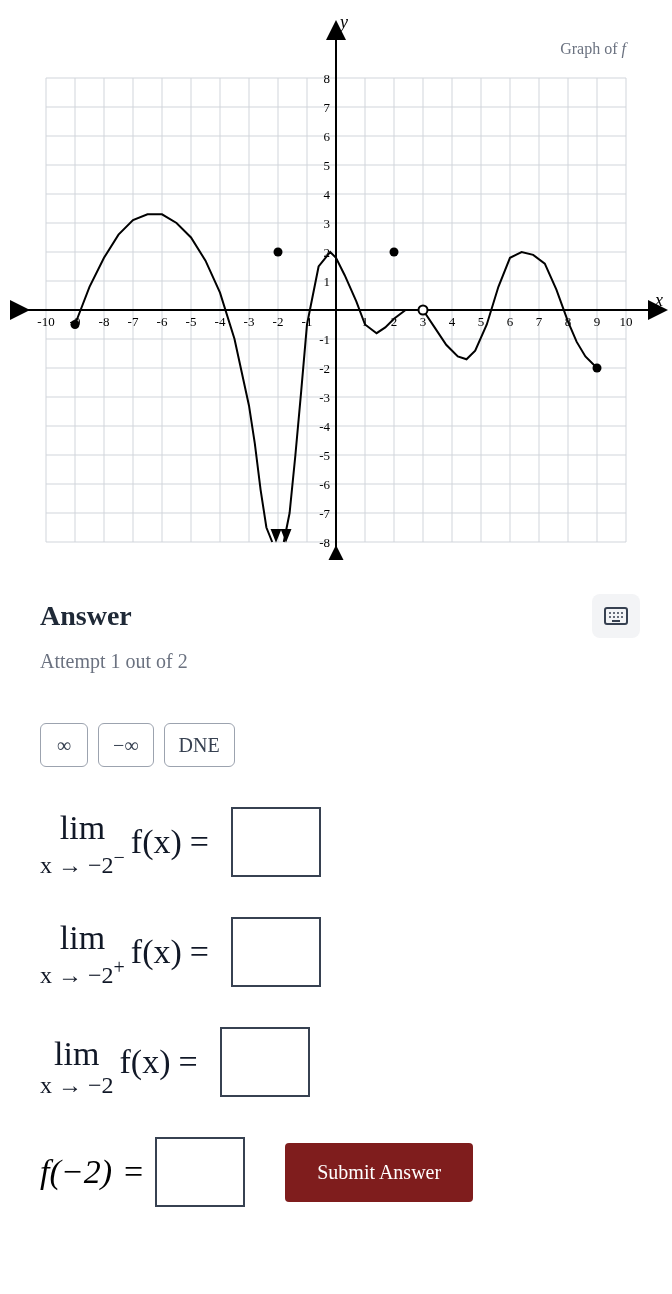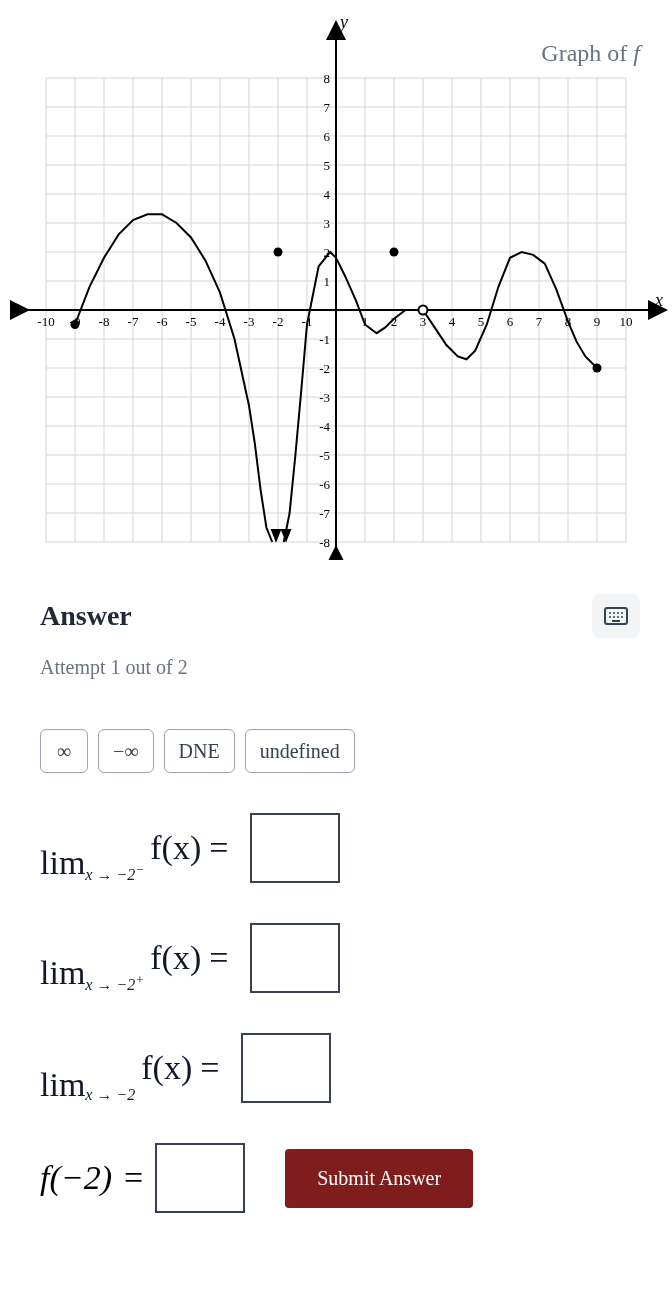--- a/index.html
+++ b/index.html
@@ -9,24 +9,24 @@
     background: #fff;
     width: 672px;
   }
   .graph-section {
     padding: 0;
     position: relative;
   }
   .graph-title {
     position: absolute;
     top: 40px;
-    right: 32px;
+    right: 46px;
     font-family: Georgia, serif;
     font-style: italic;
-    font-size: 24px;
+    font-size: 16px;
     color: #6b7280;
   }
   .answer-section {
     padding: 30px 32px 40px 40px;
   }
   .answer-header {
     display: flex;
     align-items: center;
     justify-content: space-between;
   }
@@ -44,21 +44,21 @@
     width: 48px;
     height: 44px;
     display: flex;
     align-items: center;
     justify-content: center;
     cursor: pointer;
   }
   .attempt {
     font-size: 20px;
     color: #6b7280;
-    margin-top: 18px;
+    margin-top: 12px;
     font-family: Georgia, serif;
   }
   .symbol-row {
     display: flex;
     gap: 10px;
     margin-top: 50px;
     margin-bottom: 40px;
   }
   .symbol-btn {
     border: 1px solid #9ca3af;
@@ -85,31 +85,31 @@
     font-size: 32px;
     font-family: 'Times New Roman', Georgia, serif;
     color: #111827;
     display: flex;
     align-items: flex-end;
     position: relative;
     height: 70px;
   }
   .lim-stack {
     display: flex;
+    flex-direction: column;
     align-items: center;
     justify-content: center;
     line-height: 1;
   }
   .lim-word {
     font-size: 34px;
   }
   .lim-sub {
-    font-size: 16px;
-    margin-top: 20px;
-    font-style: italic;
+    font-size: 24px;
+    margin-top: 2px;
   }
   .fx {
     font-size: 34px;
     margin-left: 6px;
     align-self: center;
   }
   .equals {
     font-size: 34px;
     margin: 0 8px;
     align-self: center;
@@ -292,21 +292,20 @@
         <rect x="8" y="13" width="8" height="2" fill="#374151"></rect>
       </svg>
     </button>
   </div>
   <div class="attempt">Attempt 1 out of 2</div>
 
   <div class="symbol-row">
     <button class="symbol-btn">∞</button>
     <button class="symbol-btn">−∞</button>
     <button class="symbol-btn">DNE</button>
-    <button class="symbol-btn">undefined</button>
   </div>
 
   <div class="limit-row">
     <div class="limit-expr">
       <div class="lim-stack">
         <span class="lim-word">lim</span>
         <span class="lim-sub"><span>x → −2</span><sup>−</sup></span>
       </div>
       <span class="fx">f(x)</span>
       <span class="equals">=</span>

